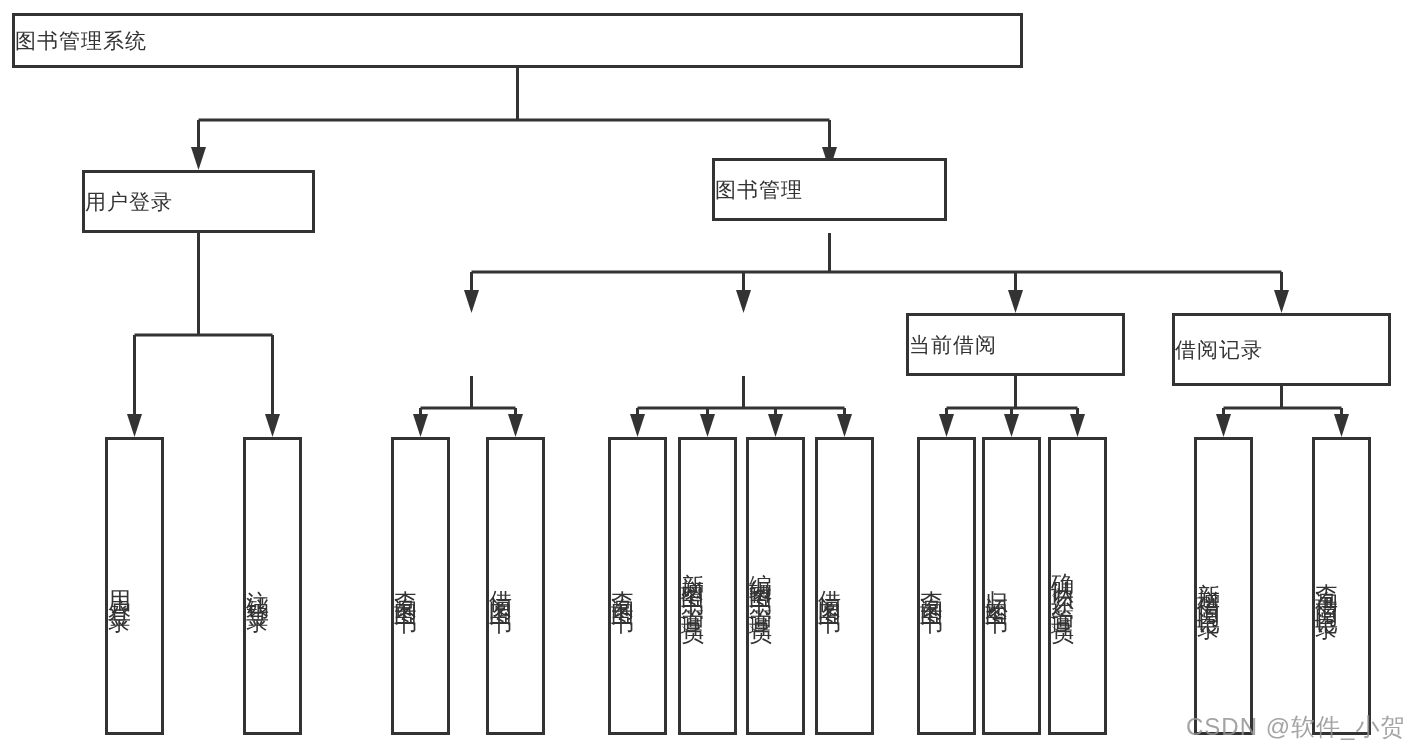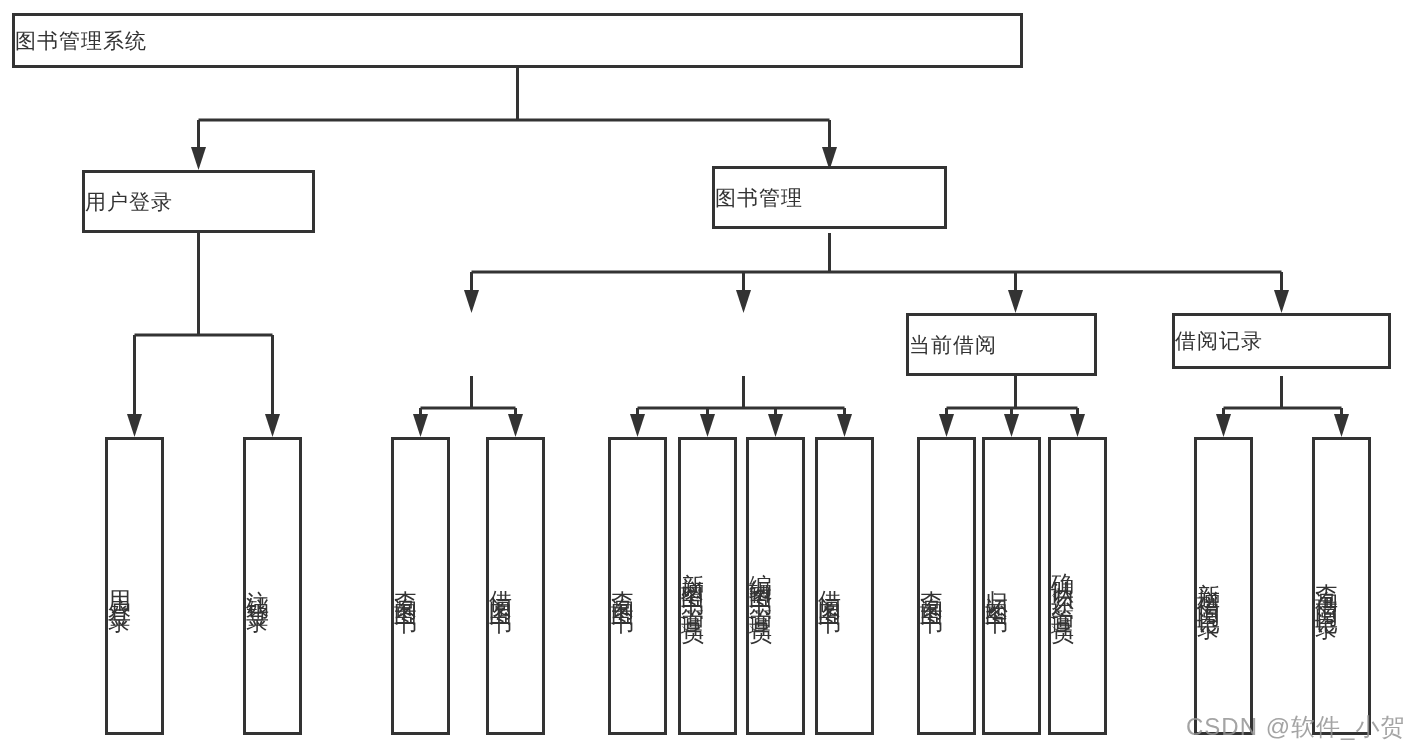--- a/index.html
+++ b/index.html
@@ -90,28 +90,28 @@
     </g>
   </svg>
 
   <div class="node node-root" style="left:12px; top:13px; width:1011px; height:55px;">
     <span>图书管理系统</span>
   </div>
 
   <div class="node node-h" style="left:82px; top:170px; width:233px; height:63px;">
     <span>用户登录</span>
   </div>
-  <div class="node node-h" style="left:712px; top:166px; width:235px; height:63px;">
+  <div class="node node-h" style="left:712px; top:158px; width:235px; height:63px;">
     <span>图书管理</span>
   </div>
 
-  <div class="node node-h" style="left:906px; top:313px; width:191px; height:63px;">
+  <div class="node node-h" style="left:906px; top:313px; width:219px; height:63px;">
     <span>当前借阅</span>
   </div>
-  <div class="node node-h" style="left:1172px; top:313px; width:219px; height:56px;">
+  <div class="node node-h" style="left:1172px; top:313px; width:219px; height:73px;">
     <span>借阅记录</span>
   </div>
 
   <div class="node node-v" style="left:105px; top:437px; width:59px; height:298px;">
     <span class="vtext">用户登录</span>
   </div>
   <div class="node node-v" style="left:243px; top:437px; width:59px; height:298px;">
     <span class="vtext">注销登录</span>
   </div>
 

